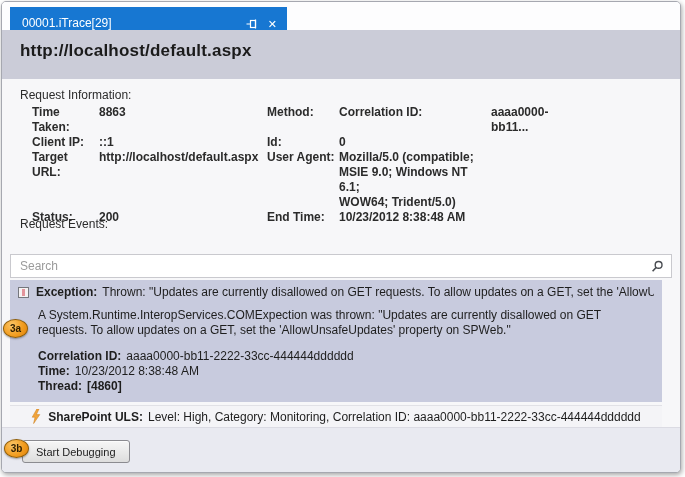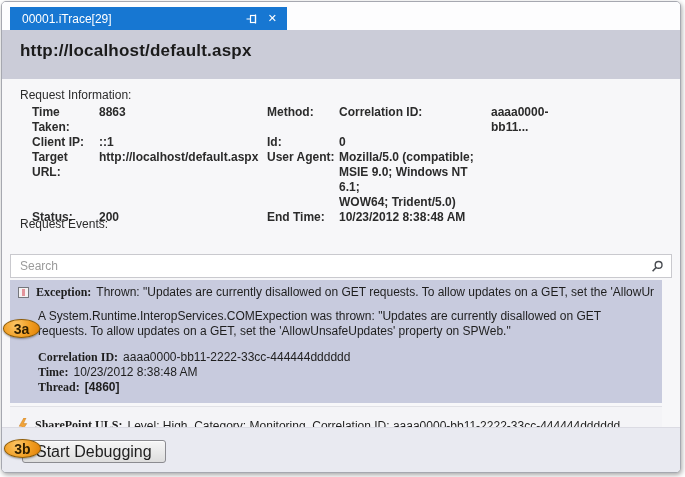--- a/index.html
+++ b/index.html
@@ -1,19 +1,19 @@
 <!DOCTYPE html>
 <html><head>
 <meta charset="utf-8">
 <style>
   html,body{margin:0;padding:0;background:#ffffff;}
   .stage{position:relative;width:685px;height:477px;font-family:"Liberation Sans",sans-serif;overflow:hidden;}
   .window{position:absolute;top:1px;left:1px;right:4px;bottom:4px;background:#f7f7f9;border:1px solid #a6a8b0;border-radius:5px;box-shadow:1px 2px 5px rgba(0,0,0,.35);overflow:hidden;}
   .tab-row{position:absolute;top:0;left:0;right:0;height:28px;background:#fdfdfe;}
-  .tab{position:absolute;left:8px;top:5px;height:23px;width:277px;background:#1777d2;color:#ffffff;display:flex;align-items:center;padding:0 10px 0 12px;box-sizing:border-box;font-size:12px;}
+  .tab{position:absolute;left:8px;top:5px;height:23px;width:277px;background:#1777d2;color:#ffffff;display:flex;align-items:flex-end;padding:0 10px 0 12px;box-sizing:border-box;font-size:12px;}
   .tab-icons{margin-left:auto;display:flex;gap:9px;align-items:center;}
   .tab-icons svg{display:block;}
   .close-glyph{font-size:11px;line-height:1;color:#fff;}
   .title-bar{position:absolute;top:28px;left:0;right:0;height:49px;background:#cbccd8;display:flex;align-items:center;padding:0 0 8px 18px;box-sizing:border-box;}
   .title-bar h1{margin:0;font-size:17px;font-weight:600;color:#1b1b1b;letter-spacing:.2px;}
   .content{position:absolute;top:77px;left:0;right:0;bottom:0;font-size:12px;color:#2b2b2b;}
   .h-info{position:absolute;left:18px;top:9px;}
   .h-events{position:absolute;left:18px;top:138px;}
   .info-grid{position:absolute;left:30px;top:26px;right:6px;display:grid;grid-template-columns:67px 168px 72px 152px 88px auto;row-gap:0;line-height:15px;align-items:start;font-weight:bold;}
   .info-grid .c1{grid-column:1;}
@@ -23,29 +23,29 @@
   .searchbox{position:absolute;top:175px;left:8px;right:8px;height:22px;background:#ffffff;border:1px solid #c9c9ce;display:flex;align-items:center;padding:0 7px 0 9px;}
   .searchbox input{flex:1;border:none;outline:none;font-family:"Liberation Sans",sans-serif;font-size:12px;color:#000000;background:transparent;padding:0;}
   .searchbox input::placeholder{color:#9b9b9b;}
   .event-list{position:absolute;top:201px;left:8px;right:18px;}
   .exc{background:#c8cbde;padding:5px 8px 8px;cursor:default;}
   .exc-header{display:flex;align-items:center;overflow:hidden;}
   .exc-header .txt{flex:1;white-space:nowrap;overflow:hidden;text-overflow:clip;color:#1e1e1e;}
   .exc-icon{width:11px;height:11px;border:1px solid #75777d;background:#f5f2f3;margin-right:7px;flex:none;position:relative;box-sizing:border-box;}
   .exc-icon i{position:absolute;left:3px;top:1px;width:3px;height:7px;background:#e2949c;}
   .b{font-weight:bold;color:#1e1e1e;}
-  .lbl-gap{margin-right:5px;font-family:Liberation Serif, serif;}
+  .lbl-gap{margin-right:5px;}
   .exc-detail{margin:9px 0 0 20px;color:#1e1e1e;}
   .exc-detail .desc{margin:0 0 11px;line-height:15px;max-width:600px;}
   .field{line-height:15px;}
-  .uls{margin-top:3px;background:#f4f4f7;border-top:1px solid #e1e1e6;border-bottom:1px solid #e1e1e6;padding:11px 8px;display:flex;align-items:center;white-space:nowrap;overflow:hidden;color:#1e1e1e;}
+  .uls{margin-top:3px;background:#f4f4f7;border-top:1px solid #e1e1e6;border-bottom:1px solid #e1e1e6;padding:3px 8px;display:flex;align-items:center;white-space:nowrap;overflow:hidden;color:#1e1e1e;justify-content:center;}
   .uls-icon{margin-right:7px;flex:none;display:flex;}
   .bottom-bar{position:absolute;top:348px;left:0;right:0;bottom:0;background:#e9eaf1;border-top:1px solid #dbdbe3;}
-  .btn{position:absolute;left:20px;top:12px;height:23px;padding:0 13px;font-family:"Liberation Sans",sans-serif;font-size:16px;color:#1e1e1e;background:linear-gradient(#f6f6f6,#e9e9e9 55%,#dddddd);border:1px solid #8b8b90;border-radius:3px;box-shadow:0 1px 0 rgba(255,255,255,.7) inset;cursor:pointer;}
-  .badge{position:absolute;width:37px;height:19px;border-radius:50%;background:radial-gradient(circle at 35% 30%, #fcc668, #f19d20 55%, #df7f06);border:1px solid #8f5d08;color:#2f1e00;font-size:14px;font-weight:bold;display:flex;align-items:center;justify-content:center;box-shadow:0 1px 2px rgba(0,0,0,.35);z-index:20;box-sizing:border-box;}
+  .btn{position:absolute;left:20px;top:12px;height:23px;padding:0 13px;font-family:"Liberation Sans",sans-serif;font-size:11px;color:#1e1e1e;background:linear-gradient(#f6f6f6,#e9e9e9 55%,#dddddd);border:1px solid #8b8b90;border-radius:3px;box-shadow:0 1px 0 rgba(255,255,255,.7) inset;cursor:pointer;}
+  .badge{position:absolute;width:25px;height:19px;border-radius:50%;background:radial-gradient(circle at 35% 30%, #fcc668, #f19d20 55%, #df7f06);border:1px solid #8f5d08;color:#2f1e00;font-size:10px;font-weight:bold;display:flex;align-items:center;justify-content:center;box-shadow:0 1px 2px rgba(0,0,0,.35);z-index:20;box-sizing:border-box;}
   .badge-a{left:3px;top:319px;}
   .badge-b{left:4px;top:439px;}
 </style>
 </head>
 <body>
 
 <div class="stage">
   <div class="window">
 
     <div class="tab-row">

